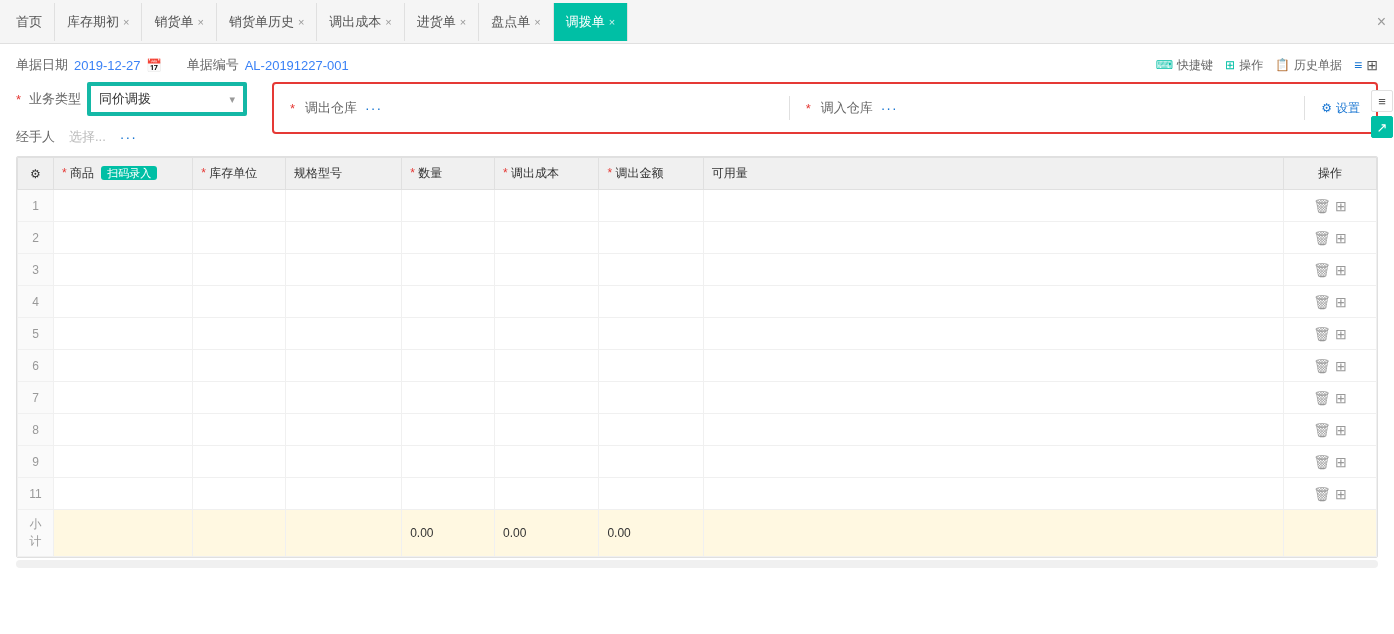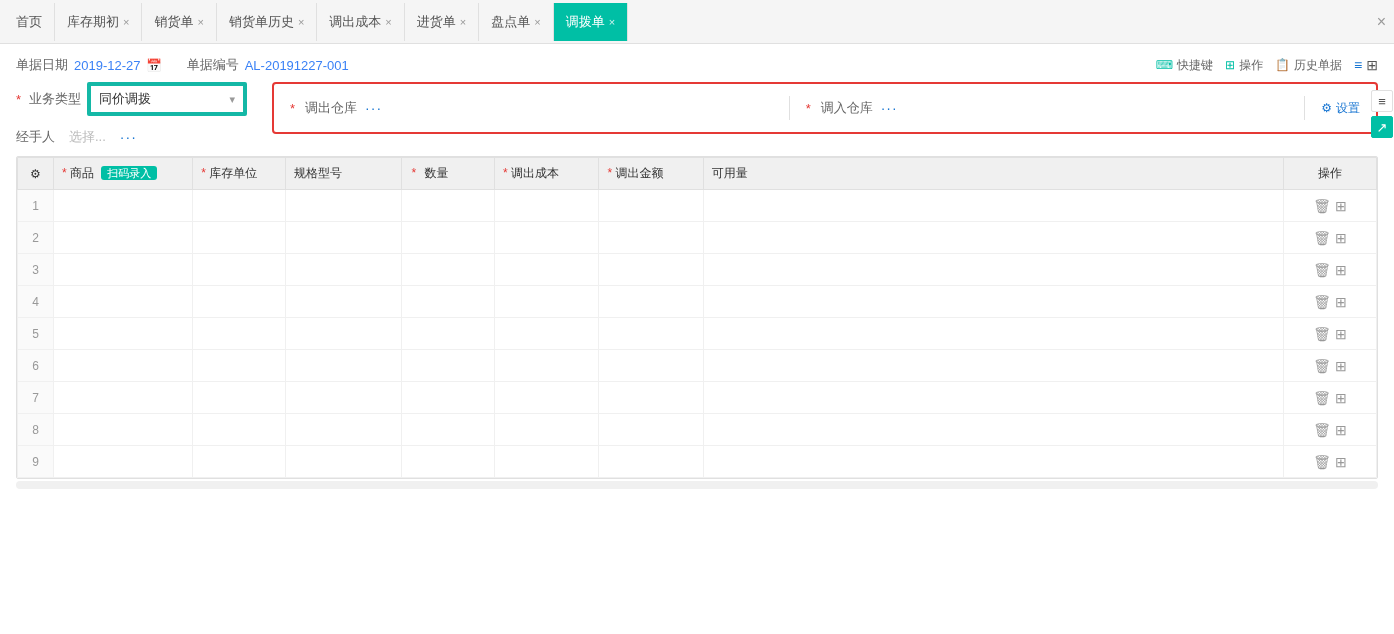--- a/index.html
+++ b/index.html
@@ -298,21 +298,21 @@
             <span>商品</span>
             <span class="scan-btn">扫码录入</span>
           </th>
           <th style="min-width:80px;">
             <span class="req">*</span>
             <span>库存单位</span>
           </th>
           <th style="min-width:100px;">
             <span>规格型号</span>
           </th>
-          <th style="min-width:80px;font-family:Liberation Mono, monospace;">
+          <th style="min-width:80px;">
             <span class="req">*</span>
             <span>数量</span>
           </th>
           <th style="min-width:90px;">
             <span class="req">*</span>
             <span>调出成本</span>
           </th>
           <th style="min-width:90px;">
             <span class="req">*</span>
             <span>调出金额</span>
@@ -419,21 +419,43 @@
             <td class="row-num">9</td>
             <td></td>
             <td></td>
             <td></td>
             <td></td>
             <td></td>
             <td></td>
             <td></td>
             <td class="ops"><span class="op-btn">🗑</span><span class="op-btn">⊞</span></td>
           </tr>
-
+        <tr>
+            <td class="row-num">11</td>
+            <td></td>
+            <td></td>
+            <td></td>
+            <td></td>
+            <td></td>
+            <td></td>
+            <td></td>
+            <td class="ops"><span class="op-btn">🗑</span><span class="op-btn">⊞</span></td>
+          </tr>
+
+        <tr class="subtotal-row">
+          <td class="row-num">小计</td>
+          <td></td>
+          <td></td>
+          <td></td>
+          <td>0.00</td>
+          <td>0.00</td>
+          <td>0.00</td>
+          <td></td>
+          <td></td>
+        </tr>
       </tbody>
     </table>
   </div>
 
   <div class="scroll-row"></div>
 
   <div class="right-panel">
     <div class="panel-btn">
       <span>≡</span>
     </div>

